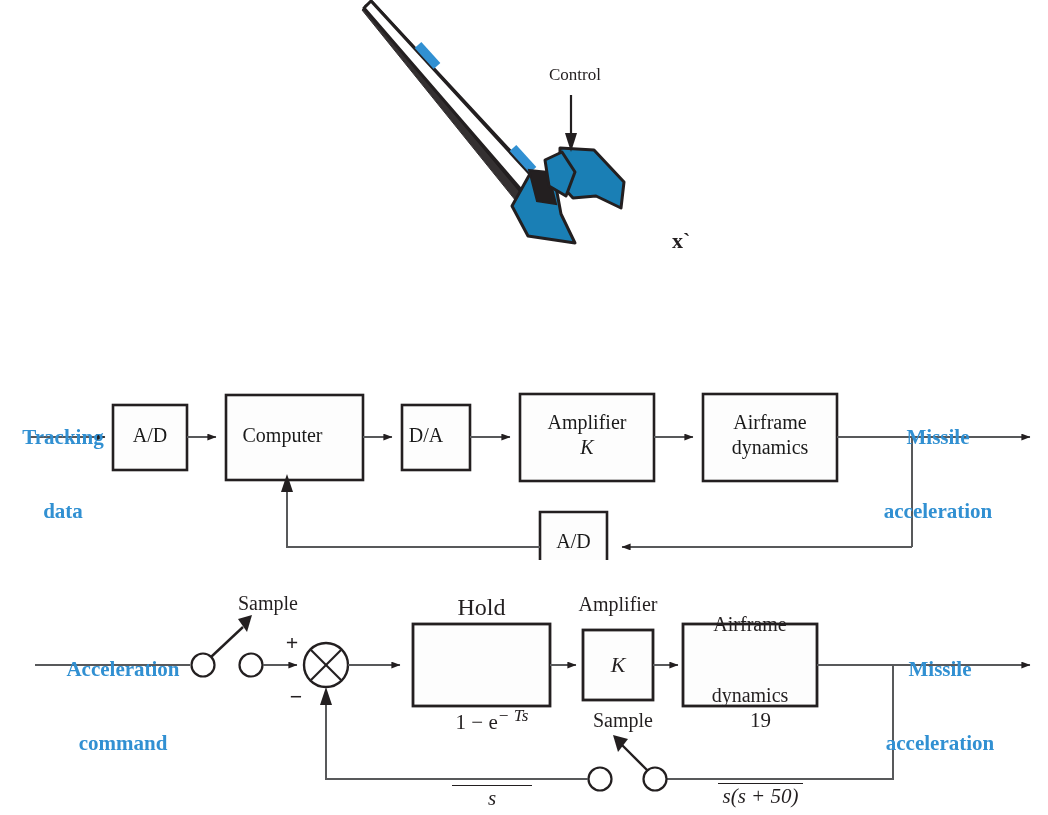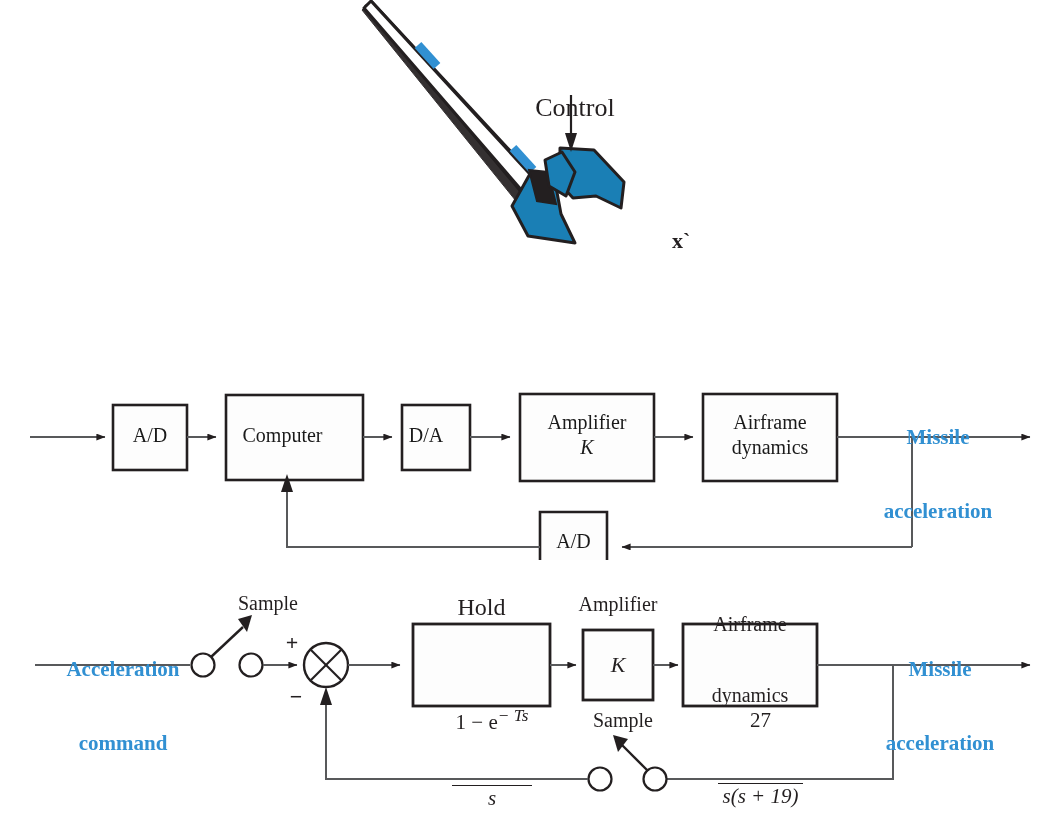--- a/index.html
+++ b/index.html
@@ -155,26 +155,30 @@
       <circle cx="600" cy="779" r="11.5" fill="#ffffff" stroke="#231f20" stroke-width="2.2"></circle>
 
       <line x1="648" y1="771" x2="622" y2="745" stroke="#231f20" stroke-width="2.4"></line>
       <path d="M628,739 L613,735 L618,752 z" fill="#231f20"></path>
 
       <path d="M588,779 L326,779 L326,705" stroke="#58595b" stroke-width="2" fill="none"></path>
       <path d="M320,705 L326,687 L332,705 z" fill="#231f20"></path>
     </g>
   </svg>
 
-  <div class="lbl" style="left:505px; top:32px; width:140px; font-size:26px;">
+  <div class="lbl" style="left:505px; top:25px; width:140px; font-size:17px;">
     <div>Control</div>
   </div>
 
   <div class="lbl" style="left:672px; top:228px; width:40px; font-size:22px; font-weight:bold; text-align:left;">x`</div>
 
+  <div class="lbl blue" style="left:8px; top:375px; width:110px; font-size:21px;">
+    <div>Tracking</div>
+    <div>data</div>
+  </div>
 
   <div class="boxlabel" style="left:113px; top:424px; width:74px;">A/D</div>
 
   <div class="boxlabel" style="left:226px; top:424px; width:113px;">Computer</div>
 
   <div class="boxlabel" style="left:402px; top:424px; width:48px;">D/A</div>
 
   <div class="boxlabel" style="left:520px; top:410px; width:134px; line-height:1.25;">
     <div>Amplifier</div>
     <div class="ital">K</div>
@@ -216,22 +220,22 @@
 
   <div class="lbl ital" style="left:583px; top:652px; width:70px; font-size:22px;">K</div>
 
   <div class="lbl" style="left:683px; top:566px; width:134px; font-size:20px;">
     <div>Airframe</div>
     <div>dynamics</div>
   </div>
 
   <div class="lbl" style="left:683px; top:634px; width:134px; font-size:21px;">
     <span class="frac">
-      <span class="num">27</span>
-      <span class="den ital">s(s + 19)</span>
+      <span class="num">19</span>
+      <span class="den ital">s(s + 50)</span>
     </span>
   </div>
 
   <div class="lbl blue" style="left:840px; top:607px; width:200px; font-size:21px;">
     <div>Missile</div>
     <div>acceleration</div>
   </div>
 
   <div class="lbl" style="left:568px; top:709px; width:110px; font-size:20px;">Sample</div>
 

